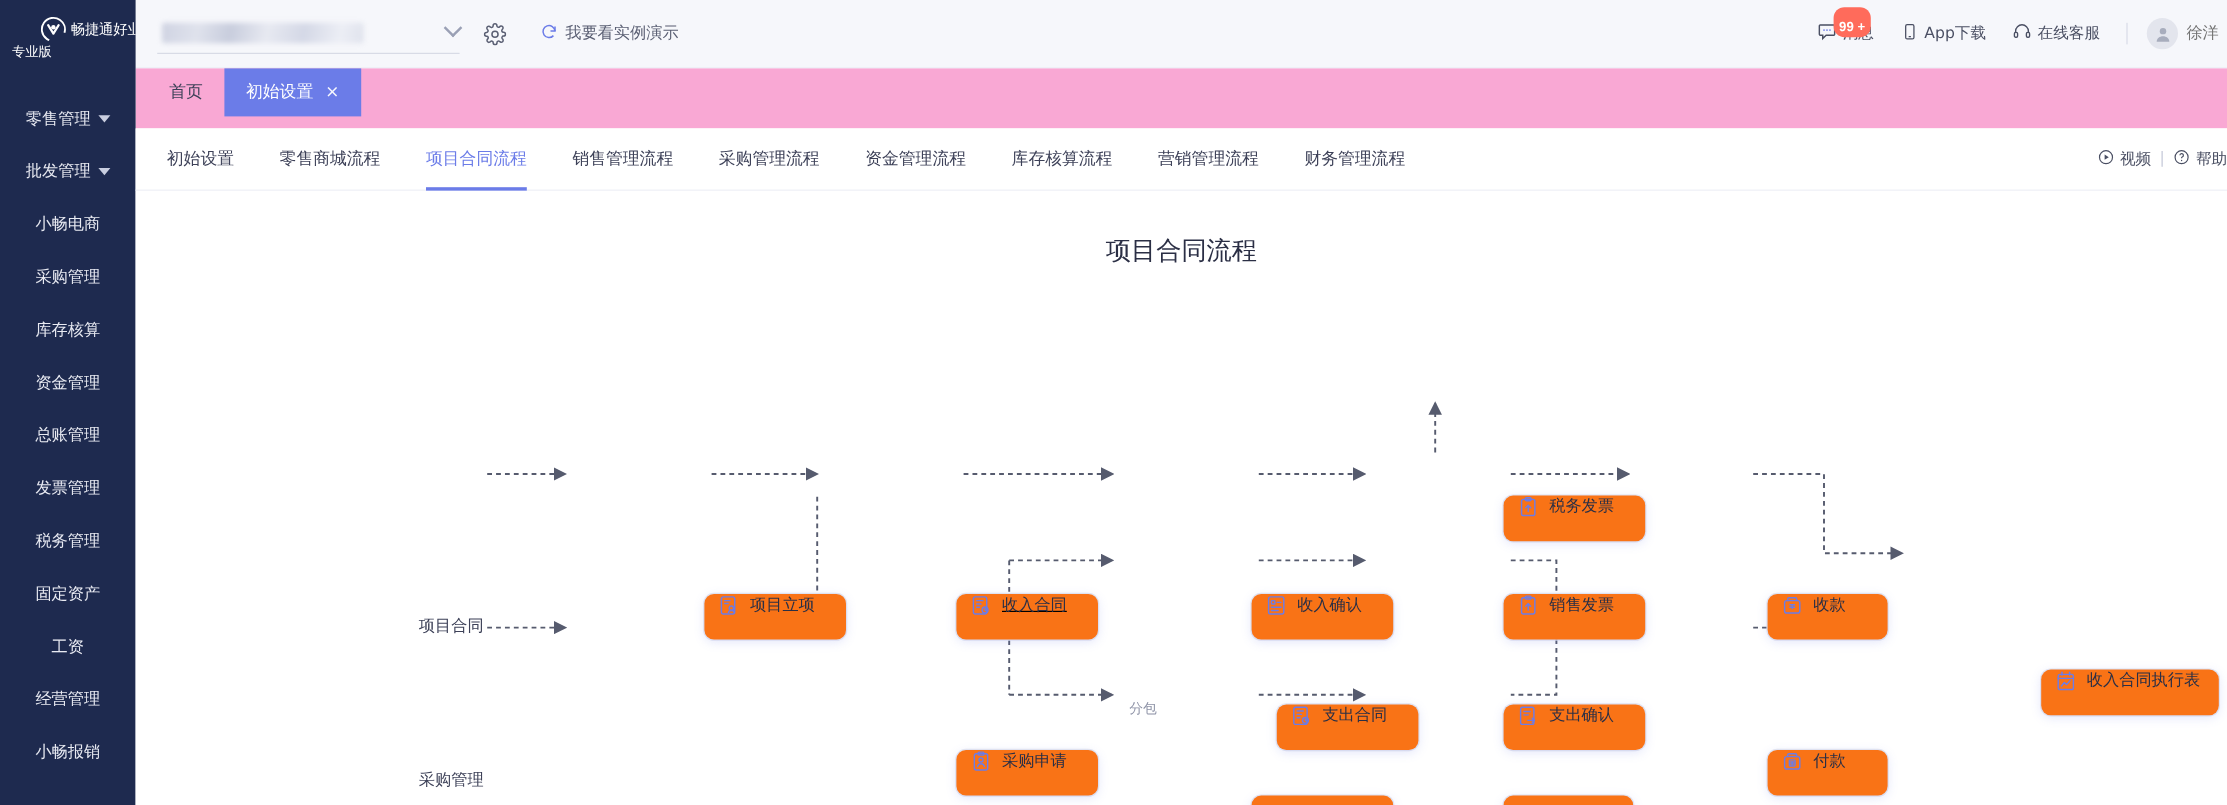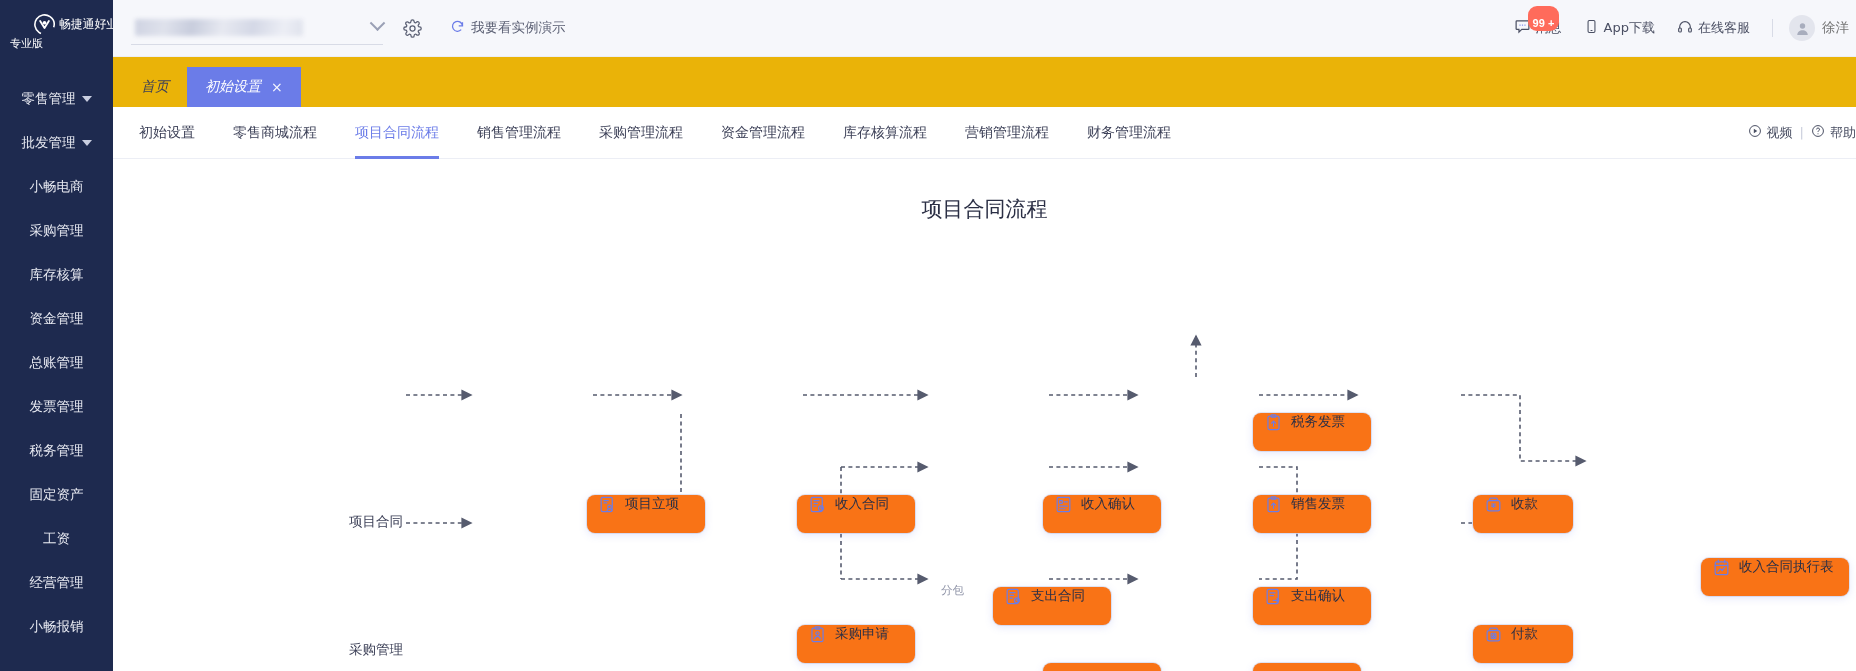--- a/index.html
+++ b/index.html
@@ -153,26 +153,25 @@
   .user-name {
     color: #737373; font-size: 13.5px;
     white-space: nowrap; overflow: hidden;
     width: 34px;
     font-family: "DejaVu Sans", sans-serif;
   }
 
   
   .tabstrip {
     height: 50px;
-    background: #eab308;
+    background: #f9a8d4;
     display: flex;
-    align-items: flex-end;
+    align-items: flex-start;
     padding-left: 10px;
     flex: 0 0 50px;
-    font-style: italic;
   }
   .tab {
     height: 40px;
     padding: 0 18px;
     display: flex; align-items: center; gap: 10px;
     font-size: 14px;
     color: #3d4col;
     color: #3d4158;
     cursor: pointer;
     font-family: "DejaVu Sans", sans-serif;
@@ -496,21 +495,21 @@
           <div class="node" style="left: 474px; top: 336px; width: 118px;">
             <svg class="nicon" viewBox="0 0 24 24" fill="none" stroke="#6b7ce8" stroke-width="1.5" stroke-linecap="round" stroke-linejoin="round">
               <rect x="4" y="3" width="14" height="18" rx="2"></rect>
               <line x1="7.5" y1="7" x2="13" y2="7"></line>
               <line x1="7.5" y1="10" x2="11" y2="10"></line>
               <circle cx="14.5" cy="15" r="2.3"></circle>
               <path d="M11.4 19.6c.4-1.6 1.6-2.5 3.1-2.5s2.7.9 3.1 2.5"></path>
             </svg>
             <span class="nlabel">项目立项</span>
           </div>
-          <div class="node" style="left: 684px; top: 336px; width: 118px;">
+          <div class="node" style="left: 684px; top: 336px; width: 118px; text-decoration: underline;">
             <svg class="nicon" viewBox="0 0 24 24" fill="none" stroke="#6b7ce8" stroke-width="1.5" stroke-linecap="round" stroke-linejoin="round">
               <rect x="4" y="3" width="14" height="18" rx="2"></rect>
               <line x1="7.5" y1="7" x2="14" y2="7"></line>
               <line x1="7.5" y1="10.5" x2="12" y2="10.5"></line>
               <line x1="7.5" y1="14" x2="10.5" y2="14"></line>
               <circle cx="16.3" cy="16.8" r="3.1"></circle>
               <path d="M16.3 15.2v1.7l1.2.8"></path>
             </svg>
             <span class="nlabel">收入合同</span>
           </div>
@@ -562,21 +561,21 @@
           </div>
           <div class="node" style="left: 684px; top: 466px; width: 118px;">
             <svg class="nicon" viewBox="0 0 24 24" fill="none" stroke="#6b7ce8" stroke-width="1.5" stroke-linecap="round" stroke-linejoin="round">
               <rect x="5" y="4" width="14" height="17" rx="2"></rect>
               <rect x="9" y="2.2" width="6" height="3.2" rx="1"></rect>
               <circle cx="12" cy="10.6" r="2.1"></circle>
               <path d="M8.4 17.4c.5-2 1.9-3 3.6-3s3.1 1 3.6 3"></path>
             </svg>
             <span class="nlabel">采购申请</span>
           </div>
-          <div class="node" style="left: 880px; top: 428px; width: 118px;">
+          <div class="node" style="left: 951px; top: 428px; width: 118px;">
             <svg class="nicon" viewBox="0 0 24 24" fill="none" stroke="#6b7ce8" stroke-width="1.5" stroke-linecap="round" stroke-linejoin="round">
               <rect x="4" y="3" width="14" height="18" rx="2"></rect>
               <line x1="7.5" y1="7" x2="14" y2="7"></line>
               <line x1="7.5" y1="10.5" x2="12" y2="10.5"></line>
               <line x1="7.5" y1="14" x2="10.5" y2="14"></line>
               <circle cx="16.3" cy="16.8" r="3.1"></circle>
               <path d="M16.3 15.2v1.7l1.2.8"></path>
             </svg>
             <span class="nlabel">支出合同</span>
           </div>

